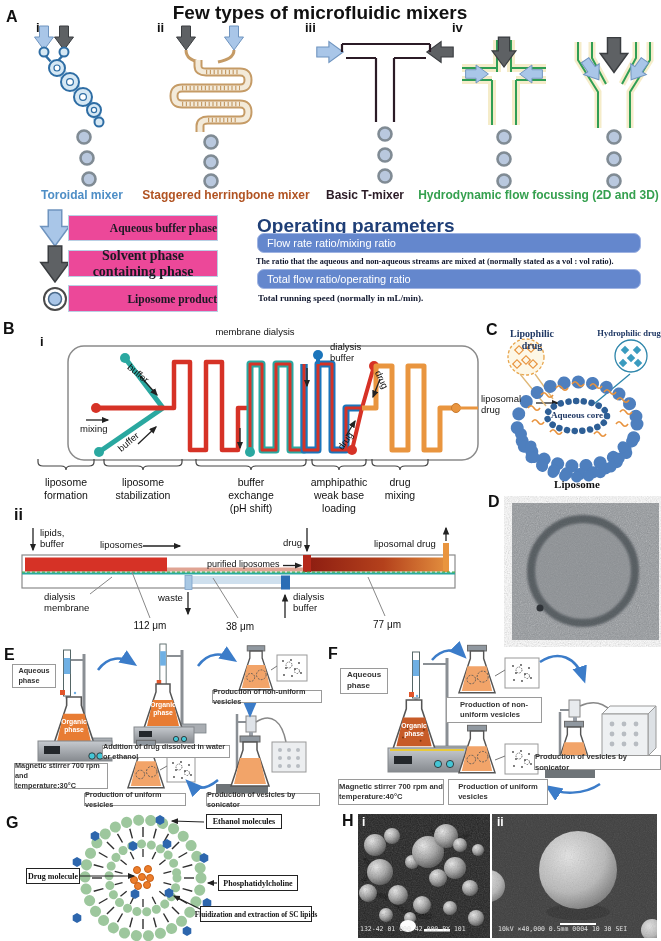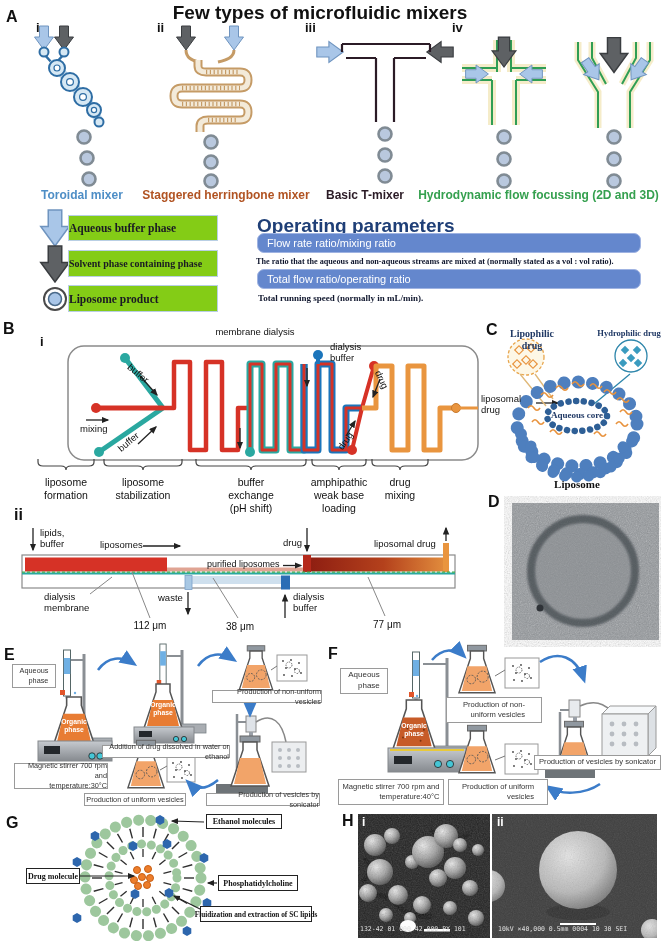--- a/index.html
+++ b/index.html
@@ -6,29 +6,29 @@
   html,body{width:661px;height:941px;background:#fff;overflow:hidden;position:relative;
     font-family:"Liberation Sans",sans-serif}
   svg.canvas{position:absolute;left:0;top:0;z-index:1}
   .lbl{position:absolute;white-space:pre-line;line-height:1.18;color:#111;z-index:3}
   .b{font-weight:700}
   .ctr{text-align:center}
   .ser{font-family:"Liberation Serif",serif}
   .pl{font-size:16px;font-weight:700}
   .num{font-size:13px;font-weight:700}
   .mix{position:absolute;z-index:3;font-size:12px;font-weight:700;text-align:center;white-space:nowrap}
-  .box{position:absolute;background:#84cc16;border:1.5px solid #b9cfe4;display:flex;align-items:center;justify-content:flex-start;
+  .box{position:absolute;background:#ec4899;border:1.5px solid #b9cfe4;display:flex;align-items:center;justify-content:flex-end;
     z-index:3;font-family:"Liberation Serif",serif;font-weight:700;font-size:11.5px;color:#1a1a24;text-align:center}
   .pill{position:absolute;background:#6487cd;border:1px solid #9fb3e2;border-radius:7px;color:#fff;
     font-size:11px;display:flex;align-items:center;padding-left:9px;z-index:3}
   .desc{position:absolute;font-family:"Liberation Serif",serif;font-weight:700;font-size:8.2px;color:#10172e;z-index:3}
   .sm{font-size:10.5px;line-height:1.25}
   .tiny{font-size:9.5px;line-height:1.12}
   .ebox{position:absolute;background:#fff;border:1px solid #9a9a9a;display:flex;align-items:center;justify-content:center;
-    text-align:right;font-size:7.3px;font-weight:400;color:#333;z-index:3;white-space:pre-line;line-height:1.35}
+    text-align:left;font-size:7.3px;font-weight:700;color:#333;z-index:3;white-space:pre-line;line-height:1.35}
   .gbox{position:absolute;background:#fff;border:1.5px solid #222;display:flex;align-items:center;justify-content:center;
     text-align:center;font-family:"Liberation Serif",serif;font-weight:700;font-size:8px;color:#111;z-index:3;white-space:nowrap}
   .wht{color:#fff}
   .navy{color:#1f3864}
 </style>
 </head>
 <body>
 
 <svg class="canvas" width="661" height="941" viewBox="0 0 661 941">
 <defs>
@@ -599,21 +599,21 @@
 <div class="lbl num" style="left:305px;top:20px">iii</div>
 <div class="lbl num" style="left:452px;top:20px">iv</div>
 <div class="mix" style="left:12px;top:188px;width:140px;color:#4e8ec6">Toroidal mixer</div>
 <div class="mix" style="left:140px;top:188px;width:172px;color:#b15322">Staggered herringbone mixer</div>
 <div class="mix" style="left:318px;top:188px;width:94px;color:#2b1b26">Basic T-mixer</div>
 <div class="mix" style="left:416px;top:188px;width:245px;color:#35a04f">Hydrodynamic flow focussing (2D and 3D)</div>
 
 <div class="box" style="left:68px;top:215px;width:150px;height:26px">
     <span>Aqueous buffer phase</span>
   </div>
-<div class="box" style="left:68px;top:250px;width:150px;height:27px;font-size:10px">
+<div class="box" style="left:68px;top:250px;width:150px;height:27px;font-size:14px">
     <span>Solvent phase containing phase</span>
   </div>
 <div class="box" style="left:68px;top:285px;width:150px;height:27px">
     <span>Liposome product</span>
   </div>
 
 <div class="lbl b" style="left:257px;top:215px;font-size:19px;color:#1f3f77">Operating parameters</div>
 <div class="pill" style="left:257px;top:233px;width:384px;height:20px">Flow rate ratio/mixing ratio</div>
 <div class="desc" style="left:256px;top:257px;width:392px">The ratio that the aqueous and non-aqueous streams are mixed at (normally stated as a vol : vol ratio).</div>
 <div class="pill" style="left:257px;top:269px;width:384px;height:20px">Total flow ratio/operating ratio</div>

